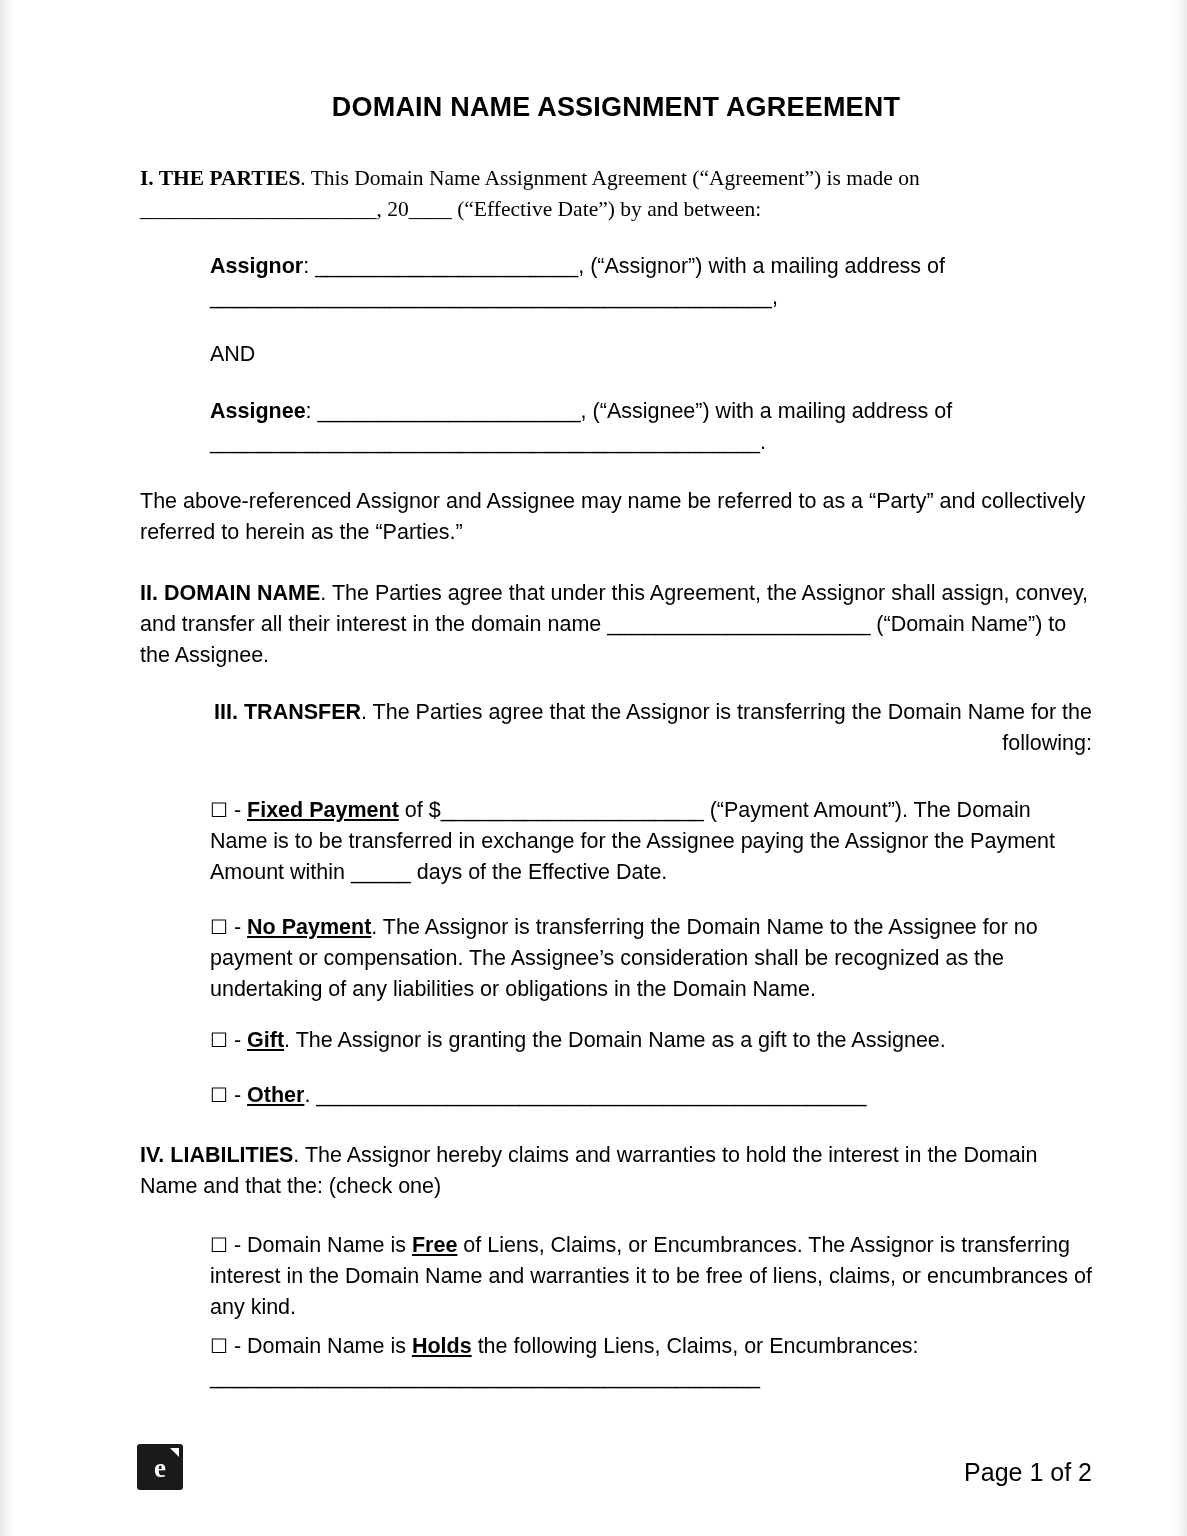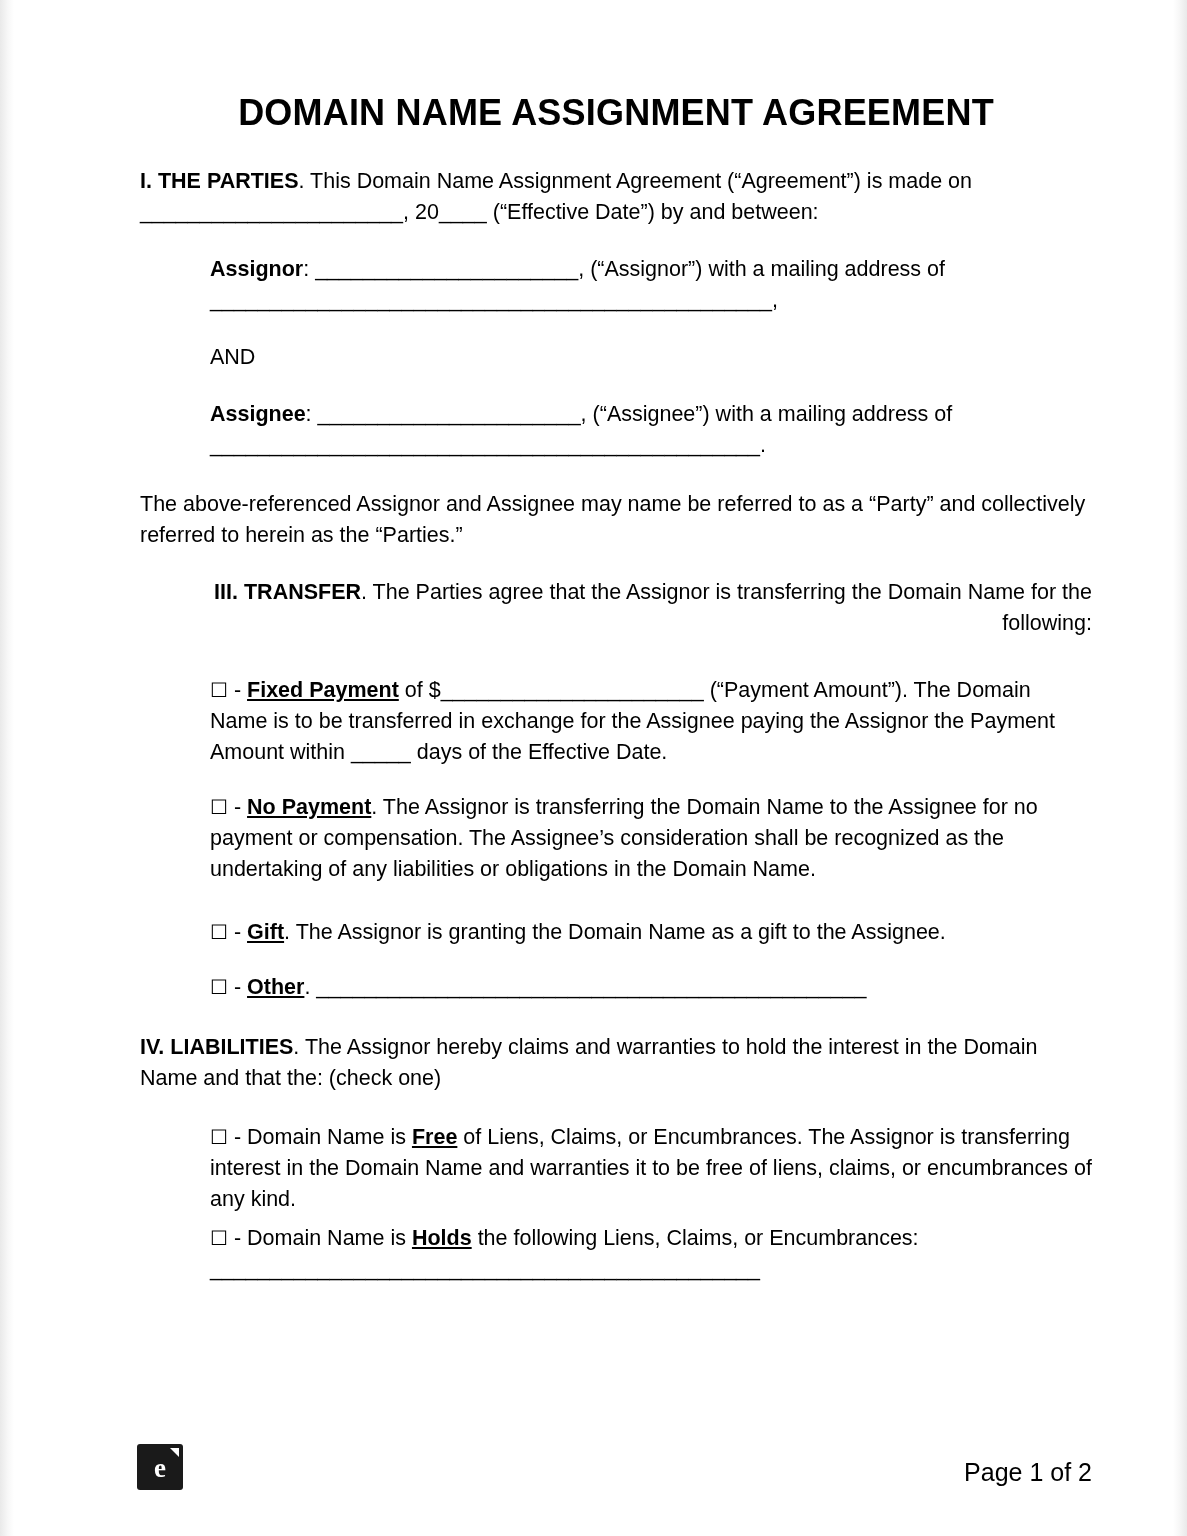--- a/index.html
+++ b/index.html
@@ -36,21 +36,21 @@
     height: 100%;
     background: linear-gradient(to left, #e9e9e9 0%, #f7f7f7 55%, #ffffff 100%);
   }
   .content {
     position: absolute;
     left: 140px;
     top: 0;
     width: 952px;
   }
   h1.doc-title {
-    font-size: 36px;
+    font-size: 27px;
     font-weight: bold;
     text-align: center;
     margin: 0;
     padding-top: 92px;
     letter-spacing: 0.2px;
   }
   p.para {
     font-size: 21.5px;
     line-height: 31px;
     margin: 0;
@@ -126,54 +126,57 @@
 <body>
 
 <div class="page">
   <div class="edge-shadow-left"></div>
   <div class="edge-shadow-right"></div>
 
   <div class="content">
 
     <h1 class="doc-title">DOMAIN NAME ASSIGNMENT AGREEMENT</h1>
 
-    <div class="block" style="margin-top:32px;">
+    <div class="block" style="margin-top:40px;font-family:Liberation Serif, serif;">
       <p class="para"><span class="sec-head">I. THE PARTIES</span><span>. This Domain Name Assignment Agreement (“Agreement”) is made on ______________________, 20____ (“Effective Date”) by and between:</span></p>
     </div>
 
     <div class="block indent">
       <p class="para"><span class="bold">Assignor</span><span>: ______________________, (“Assignor”) with a mailing address of _______________________________________________,</span></p>
     </div>
 
     <div class="block indent">
       <p class="para">AND</p>
     </div>
 
     <div class="block indent">
       <p class="para"><span class="bold">Assignee</span><span>: ______________________, (“Assignee”) with a mailing address of ______________________________________________.</span></p>
     </div>
 
     <div class="block" style="margin-top:28px;">
       <p class="para">The above-referenced Assignor and Assignee may name be referred to as a “Party” and collectively referred to herein as the “Parties.”</p>
     </div>
 
+    <div class="block" style="margin-top:30px;">
+      <p class="para"><span class="sec-head">II. DOMAIN NAME</span><span>. The Parties agree that under this Agreement, the Assignor shall assign, convey, and transfer all their interest in the domain name ______________________ (“Domain Name”) to the Assignee.</span></p>
+    </div>
 
     <div class="block" style="margin-top:26px;text-align:right;">
       <p class="para"><span class="sec-head">III. TRANSFER</span><span>. The Parties agree that the Assignor is transferring the Domain Name for the following:</span></p>
     </div>
 
     <div class="block indent" style="margin-top:36px;">
       <p class="para"><span class="cbox">☐</span><span> - </span><span class="u">Fixed Payment</span><span> of $______________________ (“Payment Amount”). The Domain Name is to be transferred in exchange for the Assignee paying the Assignor the Payment Amount within _____ days of the Effective Date.</span></p>
     </div>
 
     <div class="block indent" style="margin-top:24px;">
       <p class="para"><span class="cbox">☐</span><span> - </span><span class="u">No Payment</span><span>. The Assignor is transferring the Domain Name to the Assignee for no payment or compensation. The Assignee’s consideration shall be recognized as the undertaking of any liabilities or obligations in the Domain Name.</span></p>
     </div>
 
-    <div class="block indent" style="margin-top:32px;">
+    <div class="block indent" style="margin-top:20px;">
       <p class="para"><span class="cbox">☐</span><span> - </span><span class="u">Gift</span><span>. The Assignor is granting the Domain Name as a gift to the Assignee.</span></p>
     </div>
 
     <div class="block indent" style="margin-top:24px;">
       <p class="para"><span class="cbox">☐</span><span> - </span><span class="u">Other</span><span>. ______________________________________________</span></p>
     </div>
 
     <div class="block" style="margin-top:29px;">
       <p class="para"><span class="sec-head">IV. LIABILITIES</span><span>. The Assignor hereby claims and warranties to hold the interest in the Domain Name and that the: (check one)</span></p>
     </div>

